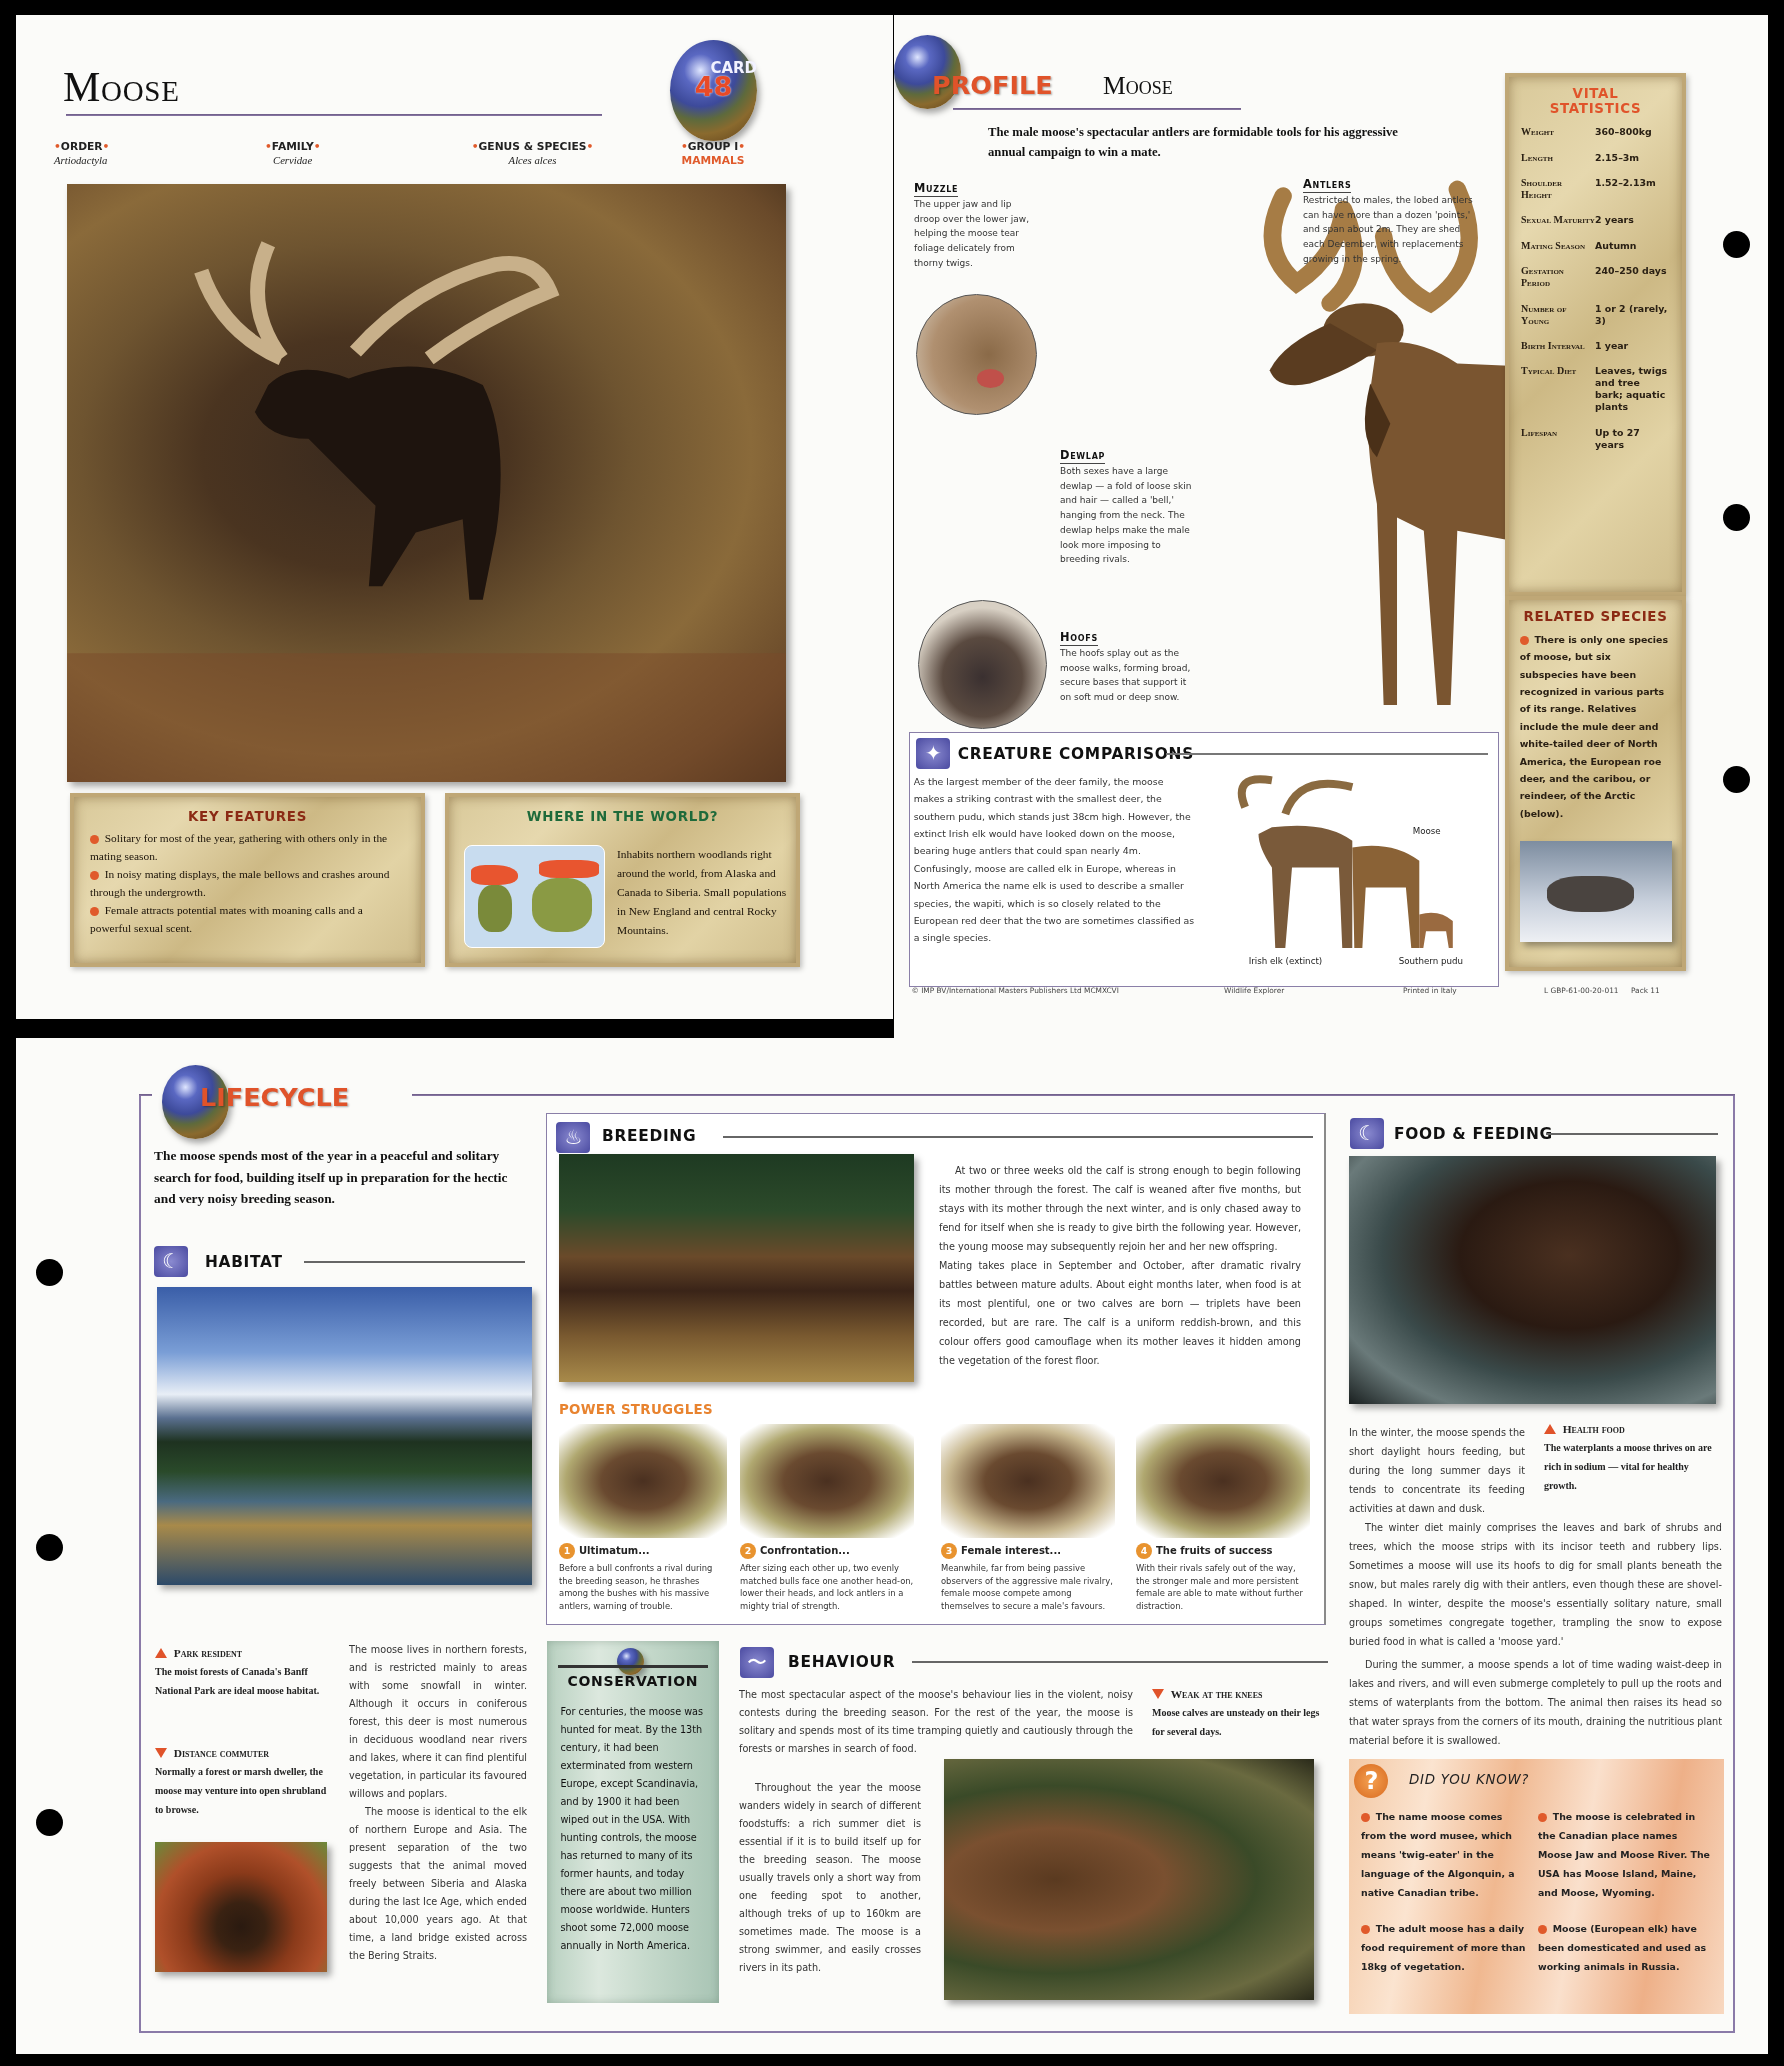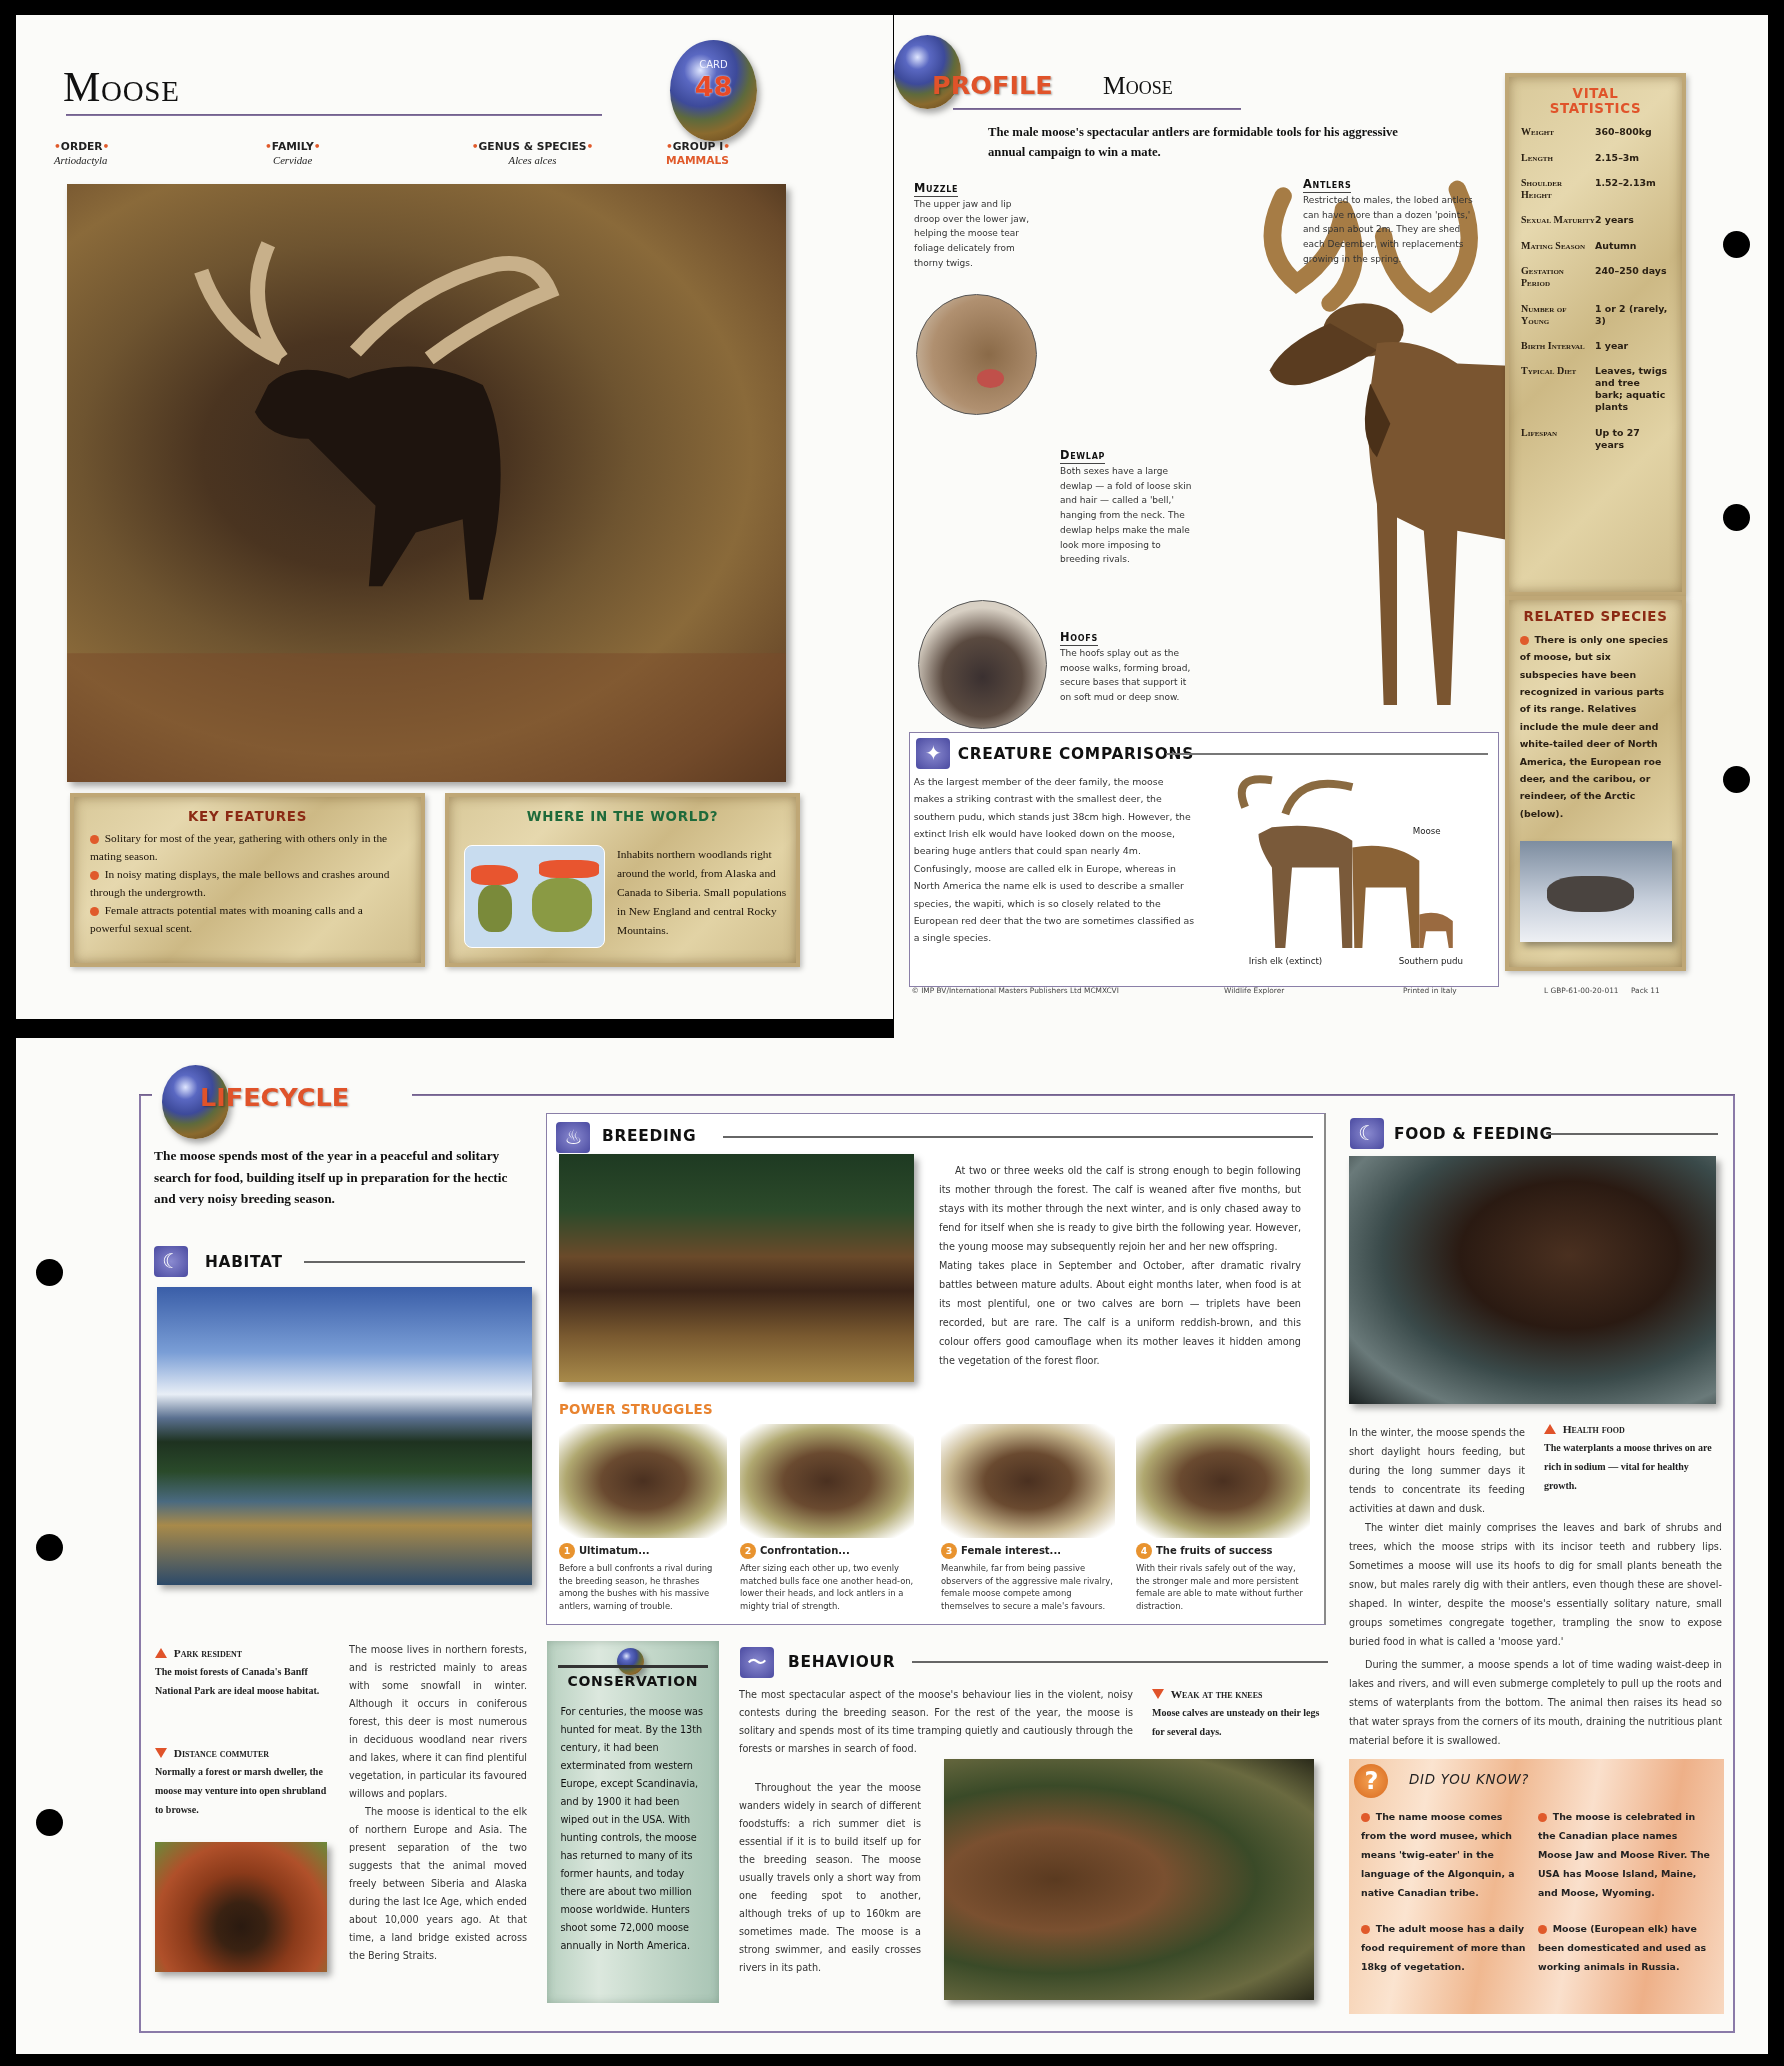--- a/index.html
+++ b/index.html
@@ -29,37 +29,37 @@
 .ps-num{display:inline-block;width:16px;height:16px;border-radius:50%;background:#e8932f;color:#fff;font-size:9.4px;font-weight:bold;text-align:center;line-height:16px;margin-right:4px}
 </style>
 </head>
 <body>
 
 <div class="page" style="left:16px;top:14.7px;width:877px;height:1004px">
   <div class="abs serif" style="left:47px;top:48px;font-size:42px;font-variant:small-caps;color:#111;letter-spacing:0.7px">Moose</div>
   <div class="rule" style="left:50px;top:99px;width:536px"></div>
 
   <div class="ball" style="left:654px;top:25.5px;width:87px;height:101px">
-    <div class="abs sans" style="left:0;width:87px;top:19px;text-align:center;color:#f2f2ff;font-size:10px;font-weight:normal">CARD</div>
+    <div class="abs sans" style="left:0;width:87px;top:19px;text-align:right;color:#f2f2ff;font-size:15px;font-weight:bold">CARD</div>
     <div class="abs sans" style="left:0;width:87px;top:31px;text-align:center;color:#e84a28;font-size:27px;font-weight:bold;text-shadow:0 0 2px #fff">48</div>
   </div>
 
   <div class="abs" style="left:38px;top:125px;width:134px">
     <div class="sans" style="font-size:10.7px;font-weight:bold;color:#222"><span style="color:#e05a2b">•</span><span>ORDER</span><span style="color:#e05a2b">•</span></div>
     <div class="serif" style="font-style:italic;font-size:10.7px;margin-top:1.3px">Artiodactyla</div>
   </div>
   <div class="abs" style="left:249px;top:125px;width:134px">
     <div class="sans" style="font-size:10.7px;font-weight:bold"><span style="color:#e05a2b">•</span><span>FAMILY</span><span style="color:#e05a2b">•</span></div>
     <div class="serif" style="font-style:italic;font-size:10.7px;margin-top:1.3px;padding-left:8px">Cervidae</div>
   </div>
   <div class="abs" style="left:436px;top:125px;width:161px;text-align:center">
     <div class="sans" style="font-size:10.7px;font-weight:bold"><span style="color:#e05a2b">•</span><span>GENUS &amp; SPECIES</span><span style="color:#e05a2b">•</span></div>
     <div class="serif" style="font-style:italic;font-size:10.7px;margin-top:1.3px">Alces alces</div>
   </div>
-  <div class="abs" style="left:650px;top:125px;width:94px;text-align:left">
+  <div class="abs" style="left:650px;top:125px;width:94px;text-align:center">
     <div class="sans" style="font-size:10.7px;font-weight:bold"><span style="color:#e05a2b">•</span><span>GROUP I</span><span style="color:#e05a2b">•</span></div>
     <div class="sans" style="font-size:10.7px;font-weight:bold;color:#e05a2b;margin-top:1.3px">MAMMALS</div>
   </div>
 
   <div class="photo" style="left:51px;top:169px;width:719px;height:598px;background:radial-gradient(ellipse at 40% 45%,#3a2a1e 0%,#4a3420 25%,#6e5430 45%,#8a6a3a 65%,#6a4a2a 85%,#3e2a18 100%)">
     <svg width="719" height="598" viewBox="0 0 1072 892">
       <path d="M300 300 Q340 260 420 290 Q520 250 620 300 Q660 380 640 520 L620 620 L600 620 L590 500 L520 520 L470 600 L450 600 L460 480 Q400 420 360 380 Q300 380 280 340 Z" fill="#1e140e"></path>
       <path d="M320 260 Q260 180 300 90 M320 260 Q230 220 200 130 M430 250 Q520 150 640 120 Q700 110 720 160 Q620 200 540 260" stroke="#c8b08a" stroke-width="22" fill="none"></path>
       <rect x="0" y="700" width="1072" height="192" fill="#7a4a2a" opacity=".5"></rect>
     </svg>

